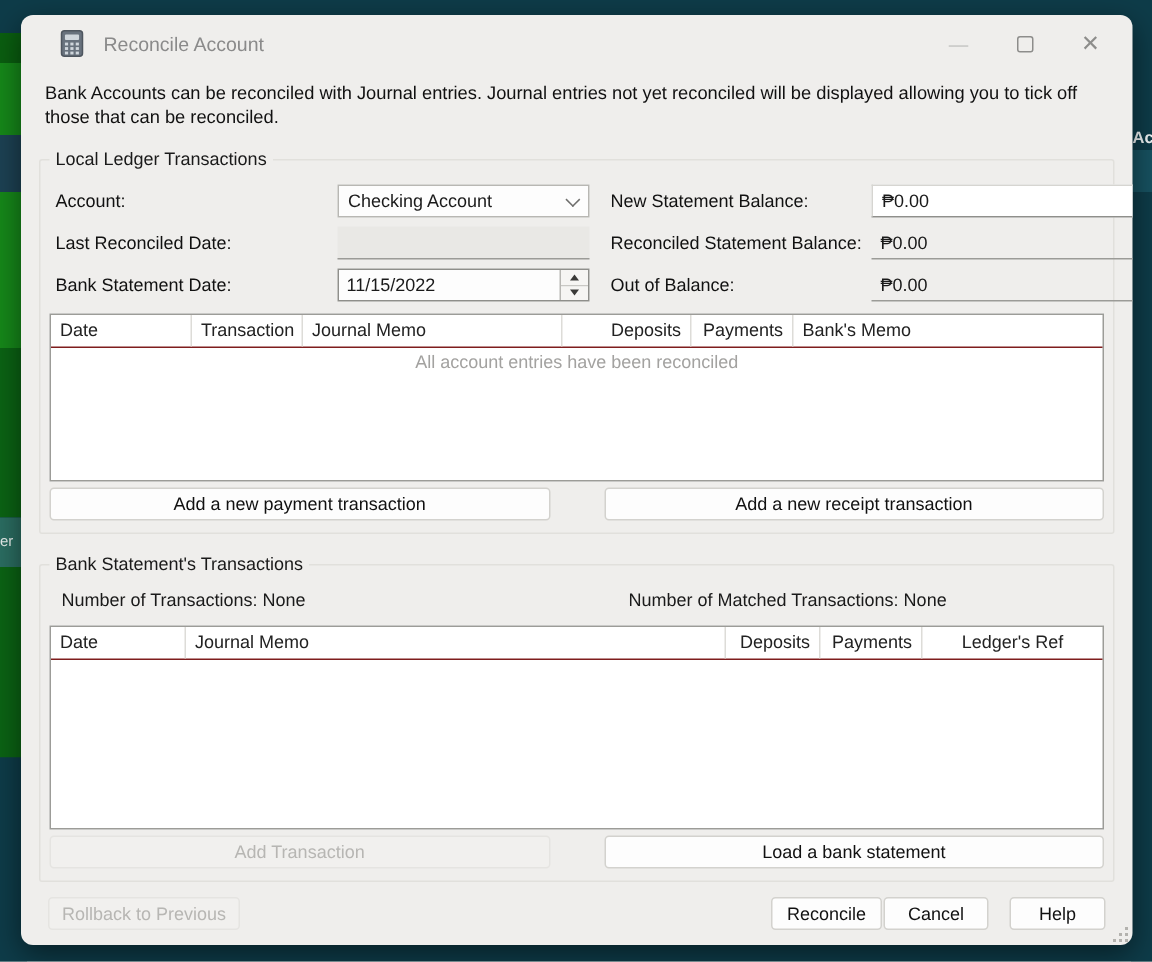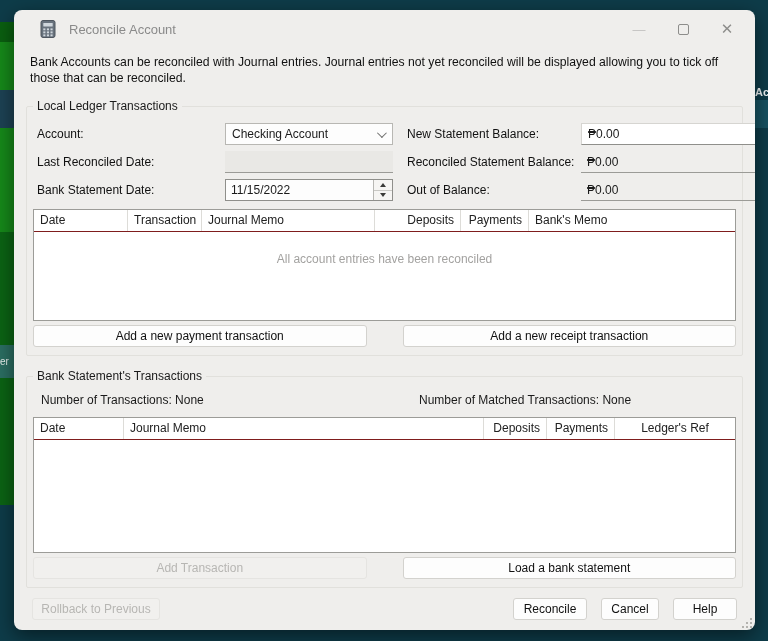--- a/index.html
+++ b/index.html
@@ -70,39 +70,39 @@
   
   .listview { background:#ffffff; border:1px solid #9c9c98; }
   .lv-header { display:flex; height:22px; border-bottom:1px solid #7f1d1d; }
   .lv-th { padding:3px 6px 0 6px; font-size:12px; color:#222; overflow:hidden; white-space:nowrap; }
   .lv-th:not(:last-child) { border-right:1px solid #dddcd8; }
   .r { text-align:right; }
   .c { text-align:center; }
   .lv1 { height:112px; }
   .lv1 .c-date{width:94px;} .lv1 .c-trans{width:74px;} .lv1 .c-memo{width:173px;}
   .lv1 .c-dep{width:86px;} .lv1 .c-pay{width:68px;} .lv1 .c-bank{flex:1;}
-  .empty-msg { text-align:center; color:#a3a2a0; font-size:12px; margin-top:20px; }
+  .empty-msg { text-align:center; color:#a3a2a0; font-size:12px; margin-top:2px; }
   .lv2 { height:136px; }
   .lv2 .c-date{width:90px;} .lv2 .c-memo{width:360px;}
   .lv2 .c-dep{width:63px;} .lv2 .c-pay{width:68px;} .lv2 .c-ref{flex:1;}
 
   .btn-row { display:flex; gap:36px; margin-top:4px; }
   .btn { flex:1; height:22px; background:#fdfdfd; border:1px solid #d3d2ce; border-radius:3px; font-size:12px; color:#111; display:flex; align-items:center; justify-content:center; font-family:"Liberation Sans", sans-serif; cursor:default; }
   .btn.disabled { background:#f1f0ee; border-color:#e5e4e1; color:#b7b6b3; }
 
   .stats-row { display:flex; margin:4px 2px 10px 8px; font-size:12px; }
   .stat-left { width:378px; }
 
   .gb2 { margin-top:20px; }
 
   .footer { display:flex; align-items:center; padding:10px 8px 0 8px; }
   .footer .btn { flex:0 0 auto; }
   .btn-rollback { width:128px; }
   .btn-reconcile { width:74px; margin-left:auto; }
-  .btn-cancel { width:58px; margin-left:14px; }
+  .btn-cancel { width:70px; margin-left:1px; }
   .btn-help { width:64px; margin-left:14px; }
 
   .resize-grip { position:absolute; right:7px; bottom:6px; width:2px; height:2px; background:#b3b2ae;
     box-shadow: -4px 4px 0 #b3b2ae, 4px -4px 0 #b3b2ae, 0 0 0 #b3b2ae, 4px 0 0 #b3b2ae, 0 4px 0 #b3b2ae, 4px 4px 0 #b3b2ae; }
 </style>
 </head>
 <body>
 
 <div class="left-strip">
   <div class="seg seg-t1"></div>

